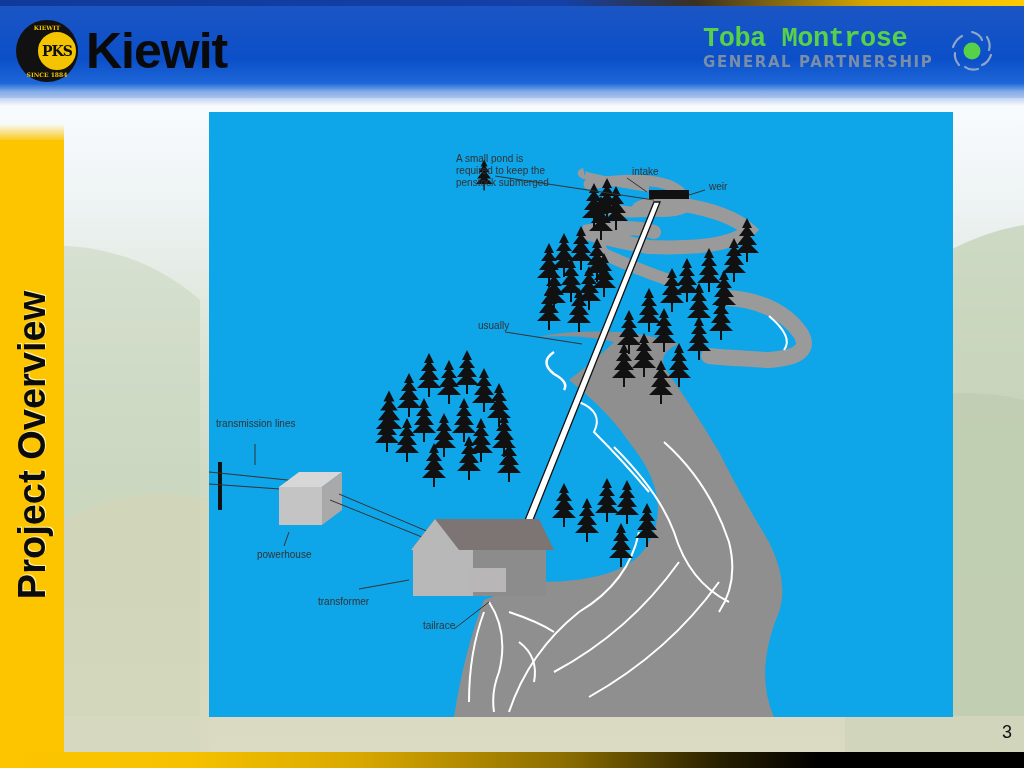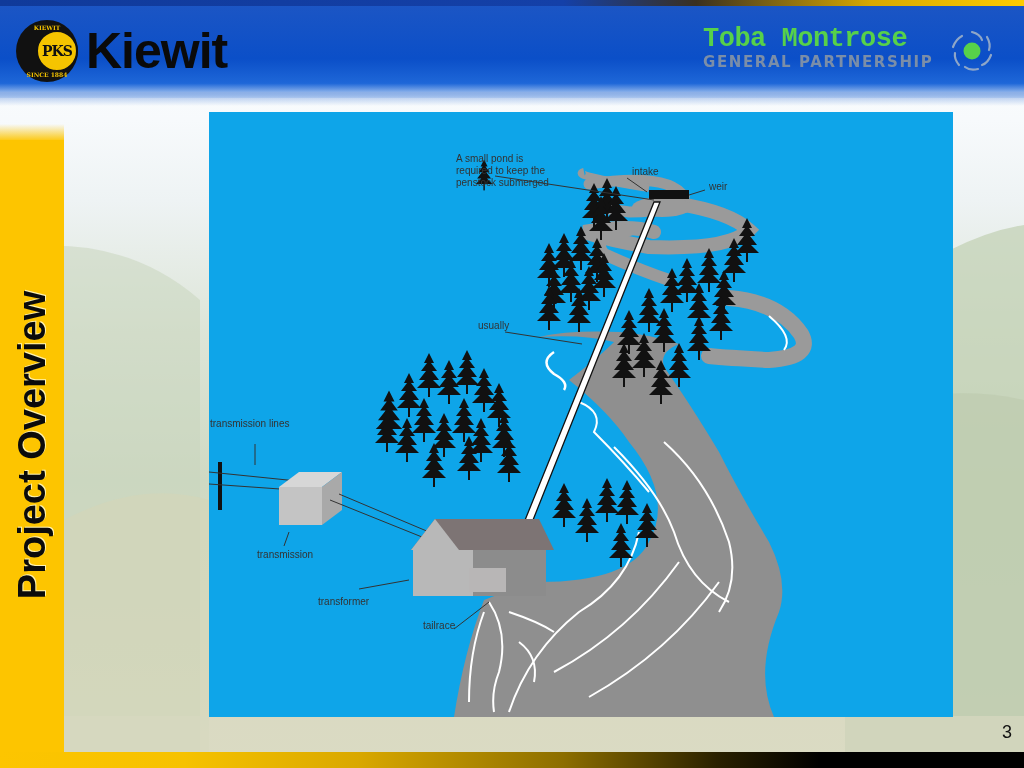--- a/index.html
+++ b/index.html
@@ -229,20 +229,20 @@
     <line x1="496" y1="78" x2="480" y2="83" stroke="#333" stroke-width="1"></line>
     <line x1="296" y1="220" x2="373" y2="232" stroke="#333" stroke-width="1"></line>
   </svg>
 
   <div class="label" style="left:247px; top:41px; white-space:pre;">A small pond is
 required to keep the
 penstock submerged</div>
   <div class="label" style="left:387px; top:54px;padding-left:36px;">intake</div>
   <div class="label" style="left:500px; top:69px;">weir</div>
   <div class="label" style="left:269px; top:208px;">usually</div>
-  <div class="label" style="left:1px; top:306px;">transmission lines</div>
-  <div class="label" style="left:48px; top:437px;">transmission</div>
+  <div class="label" style="left:7px; top:306px;">transmission lines</div>
+  <div class="label" style="left:48px; top:437px;">powerhouse</div>
   <div class="label" style="left:109px; top:484px;">transformer</div>
   <div class="label" style="left:214px; top:508px;">tailrace</div>
 </div>
 
 <div class="page-number">3</div>
 <div class="footer"></div>
 
 </body></html>

